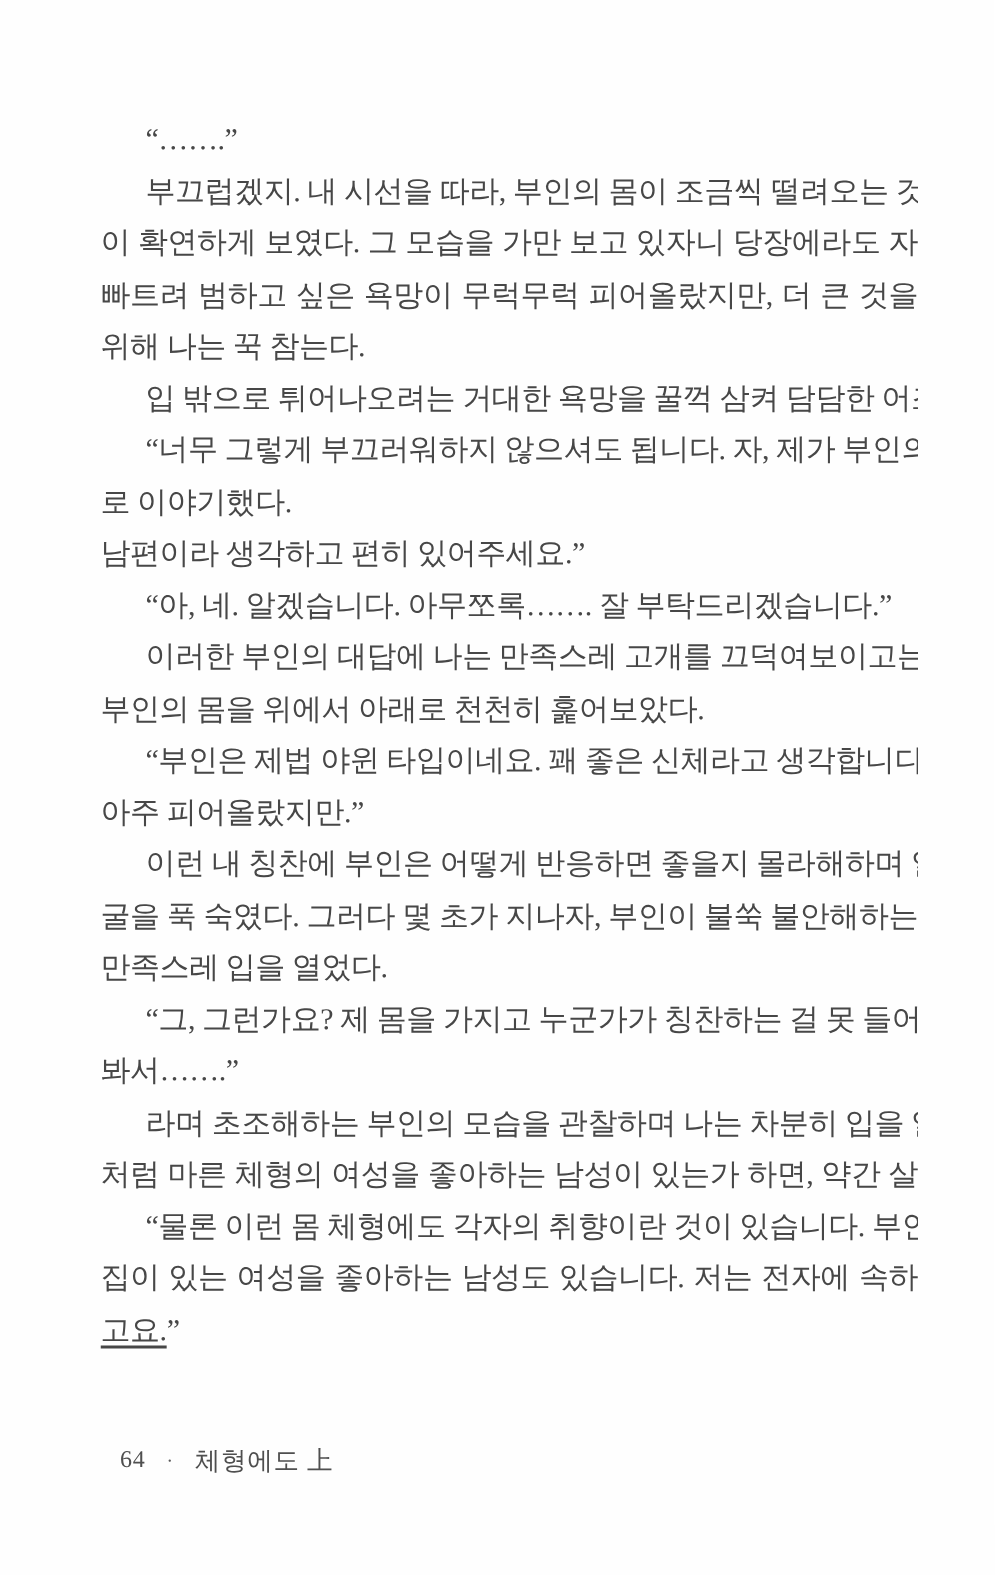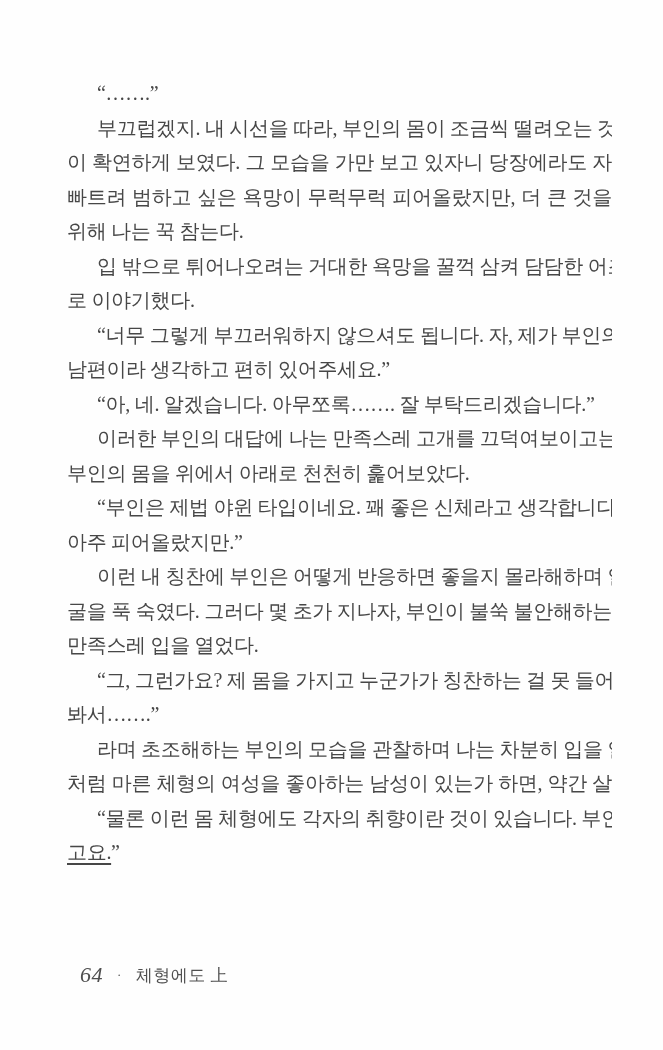--- a/index.html
+++ b/index.html
@@ -48,57 +48,57 @@
     position: absolute;
     left: 80px;
     top: 962px;
     display: flex;
     align-items: center;
     font-size: 17px;
     color: #4f4f4f;
     letter-spacing: 0.5px;
   }
   .footer .num {
-    font-size: 22px;
-    font-style: italic;
+    font-size: 16px;
   }
   .footer .dot {
     margin: 0 14px;
     font-size: 13px;
     color: #5a5a5a;
   }
 </style>
 </head>
 <body>
 
 <div class="page">
 
   <div class="text-block">
     <div class="line in">“…….”</div>
     <div class="line in j">부끄럽겠지. 내 시선을 따라, 부인의 몸이 조금씩 떨려오는 것</div>
     <div class="line j">이 확연하게 보였다. 그 모습을 가만 보고 있자니 당장에라도 자</div>
     <div class="line j">빠트려 범하고 싶은 욕망이 무럭무럭 피어올랐지만, 더 큰 것을</div>
     <div class="line">위해 나는 꾹 참는다.</div>
     <div class="line in j">입 밖으로 튀어나오려는 거대한 욕망을 꿀꺽 삼켜 담담한 어조</div>
+    <div class="line in j">“너무 그렇게 부끄러워하지 않으셔도 됩니다. 자, 제가 부인의</div>
     <div class="line">로 이야기했다.</div>
-    <div class="line in j">“너무 그렇게 부끄러워하지 않으셔도 됩니다. 자, 제가 부인의</div>
     <div class="line">남편이라 생각하고 편히 있어주세요.”</div>
     <div class="line in">“아, 네. 알겠습니다. 아무쪼록……. 잘 부탁드리겠습니다.”</div>
     <div class="line in j">이러한 부인의 대답에 나는 만족스레 고개를 끄덕여보이고는</div>
     <div class="line">부인의 몸을 위에서 아래로 천천히 훑어보았다.</div>
     <div class="line in j">“부인은 제법 야윈 타입이네요. 꽤 좋은 신체라고 생각합니다.</div>
     <div class="line">아주 피어올랐지만.”</div>
     <div class="line in j">이런 내 칭찬에 부인은 어떻게 반응하면 좋을지 몰라해하며 얼</div>
     <div class="line j">굴을 푹 숙였다. 그러다 몇 초가 지나자, 부인이 불쑥 불안해하는</div>
     <div class="line">만족스레 입을 열었다.</div>
     <div class="line in j">“그, 그런가요? 제 몸을 가지고 누군가가 칭찬하는 걸 못 들어</div>
     <div class="line">봐서…….”</div>
     <div class="line in j">라며 초조해하는 부인의 모습을 관찰하며 나는 차분히 입을 열</div>
     <div class="line j">처럼 마른 체형의 여성을 좋아하는 남성이 있는가 하면, 약간 살</div>
     <div class="line in j">“물론 이런 몸 체형에도 각자의 취향이란 것이 있습니다. 부인</div>
+    <div class="line j">집이 있는 여성을 좋아하는 남성도 있습니다. 저는 전자에 속하</div>
     <div class="line"><span class="u">고요.</span><span>”</span></div>
   </div>
 
   <div class="footer">
     <span class="num">64</span>
     <span class="dot">·</span>
     <span class="title">체형에도 上</span>
   </div>
 
 </div>

